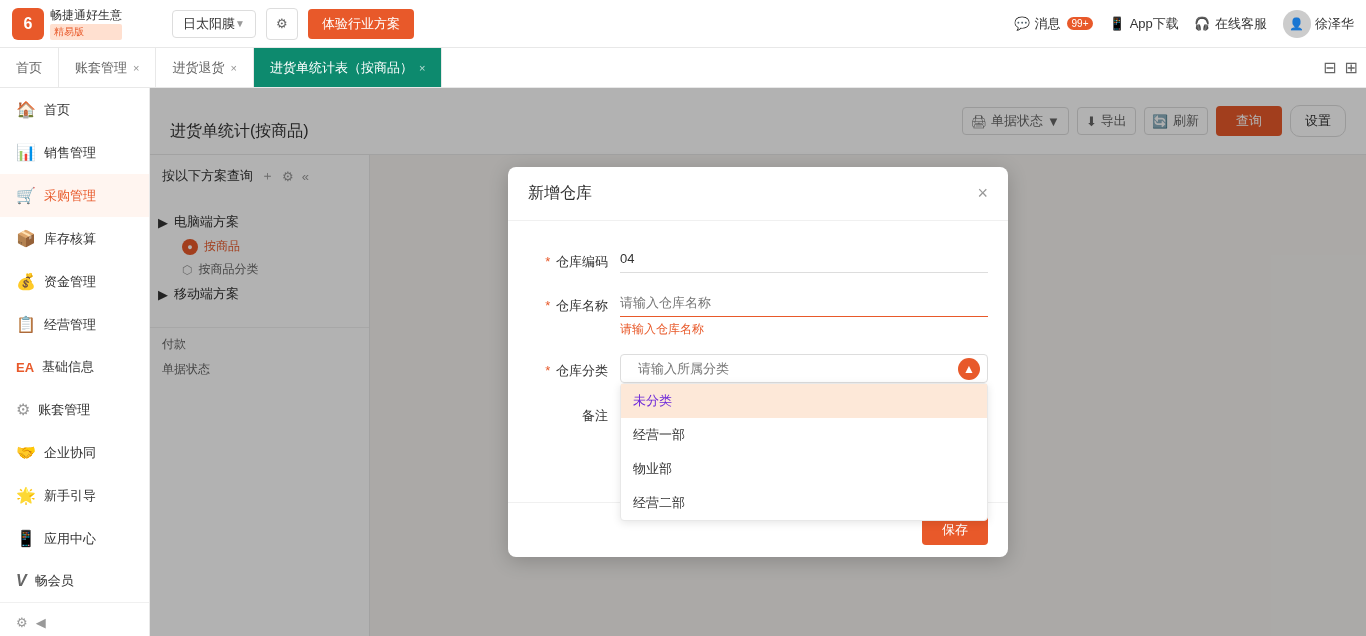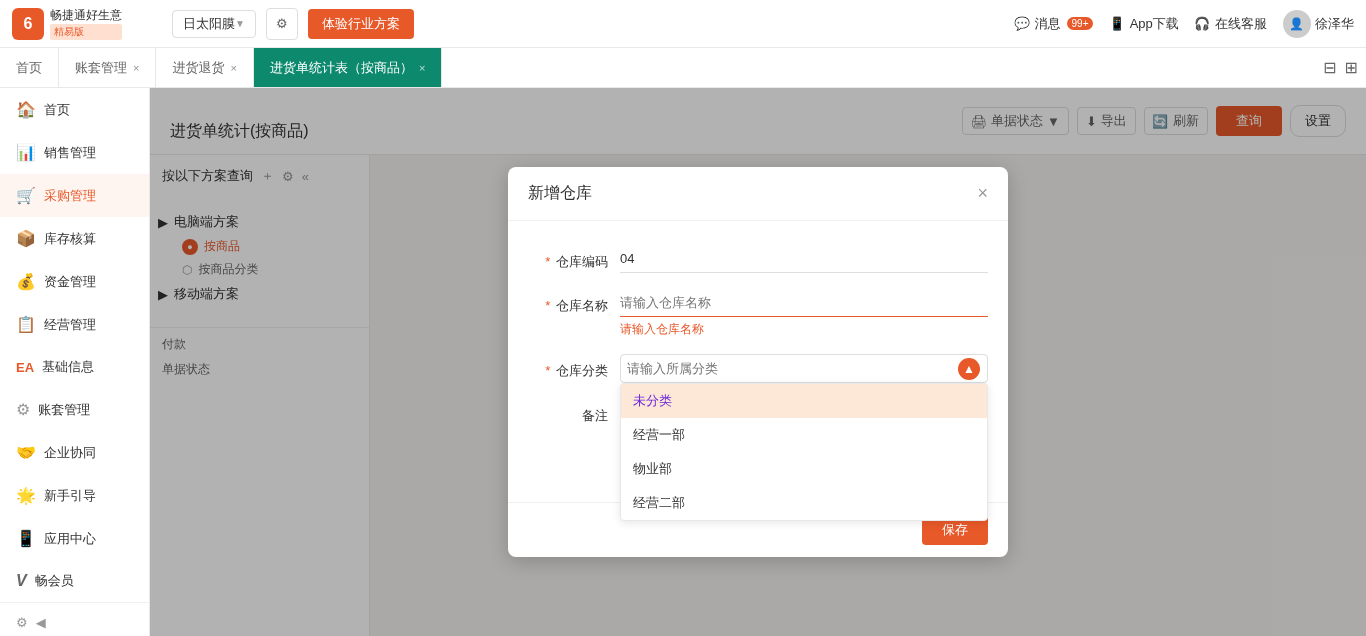--- a/index.html
+++ b/index.html
@@ -196,21 +196,21 @@
       width: 100%; border: none; border-bottom: 1px solid #ddd;
       padding: 6px 0; font-size: 13px; color: #333; outline: none;
       background: transparent;
     }
     .form-input.error-highlight { border-bottom-color: #e8592a; }
     .error-msg { color: #e8592a; font-size: 12px; margin-top: 4px; }
 
     .select-wrapper { position: relative; }
     .select-input {
       width: 100%; border: 1px solid #ddd; border-radius: 4px;
-      padding: 6px 30px 6px 6px;
+      padding: 6px 30px 6px 17px;
       font-size: 13px; color: #999; outline: none; cursor: pointer;
       background: #fff;
     }
     .select-arrow {
       position: absolute; right: 8px; top: 50%; transform: translateY(-50%);
       width: 22px; height: 22px; border-radius: 50%;
       background: #e8592a; color: #fff;
       display: flex; align-items: center; justify-content: center;
       font-size: 12px; cursor: pointer;
     }

